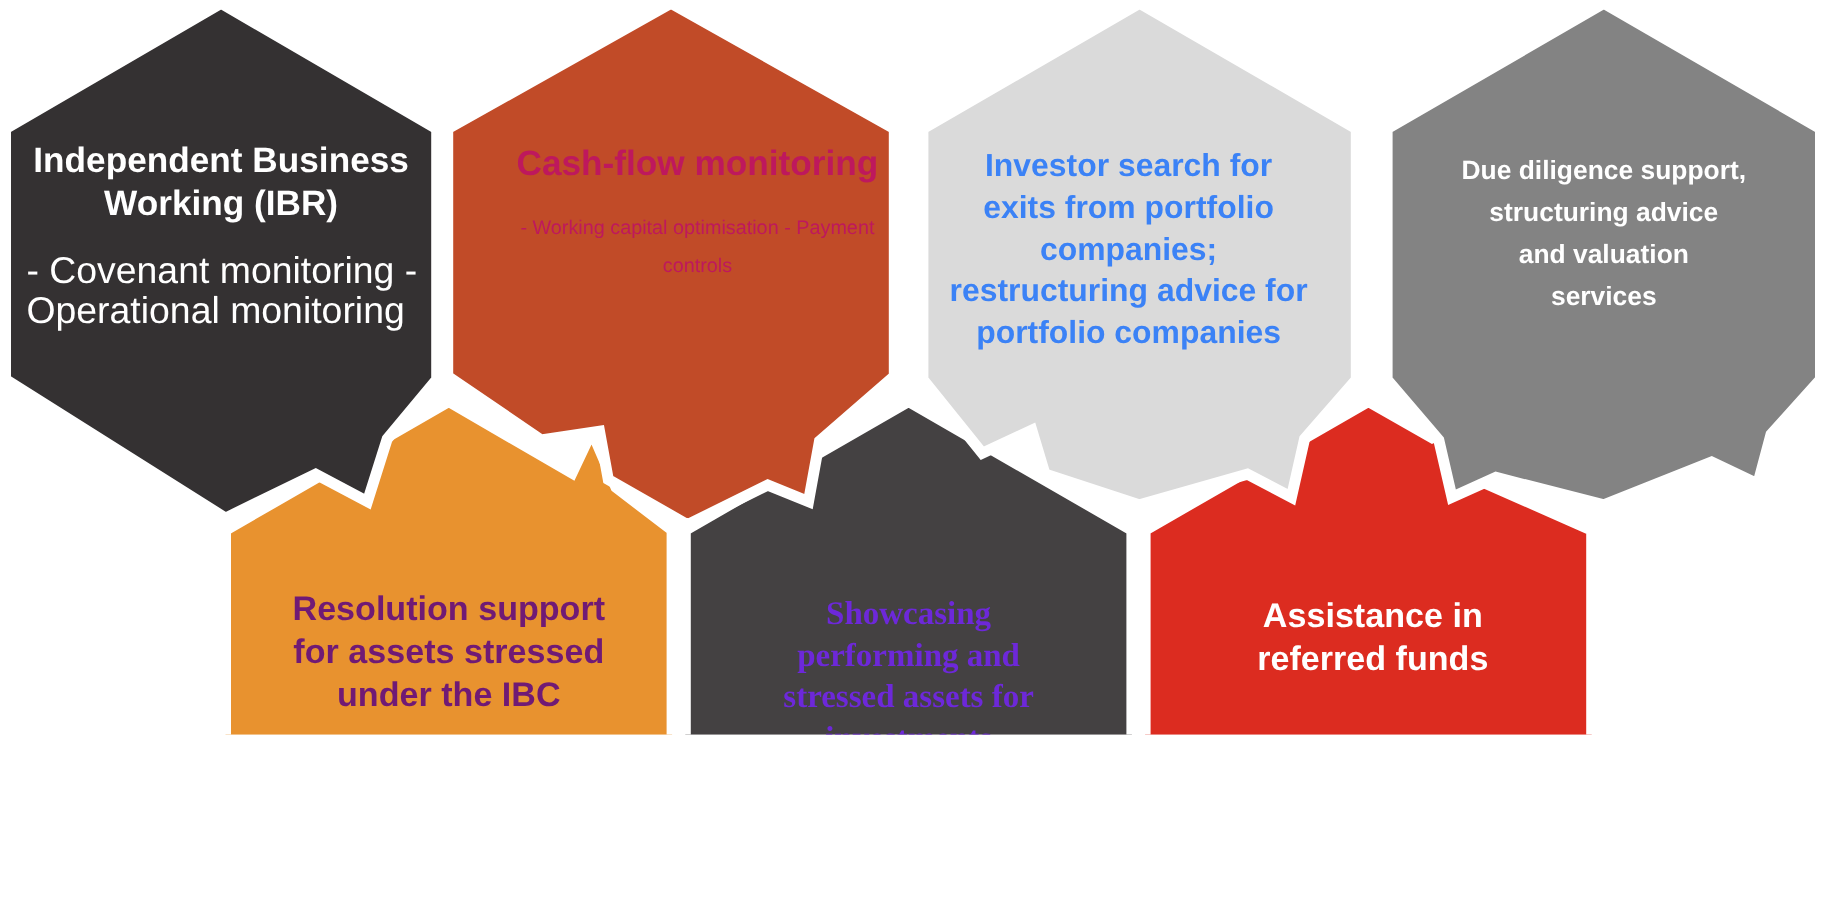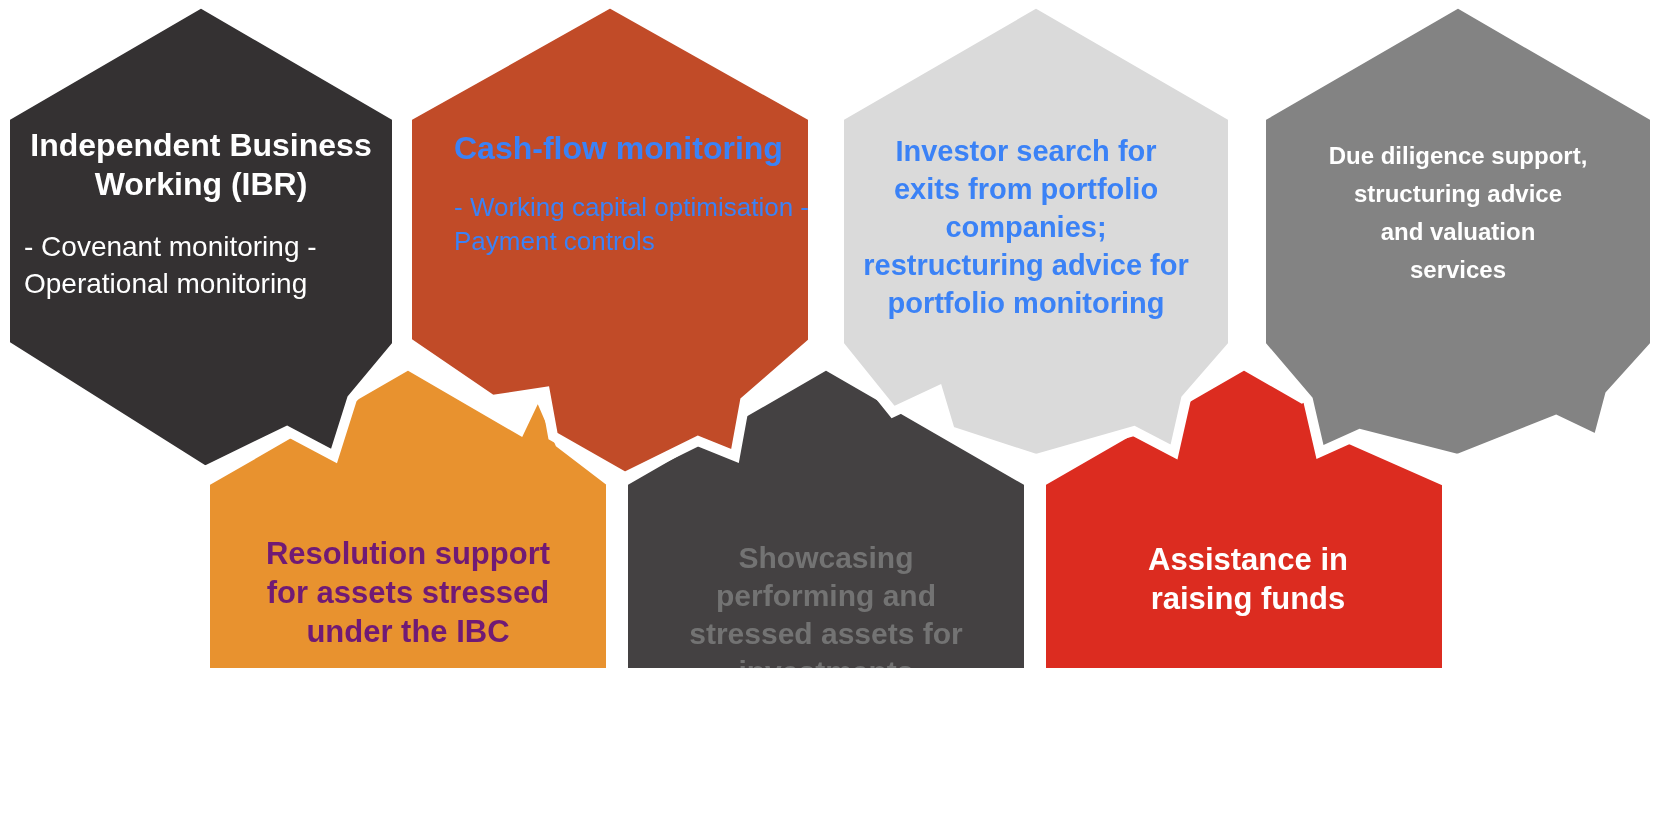--- a/index.html
+++ b/index.html
@@ -24,26 +24,26 @@
     position: absolute;
     text-align: center;
     font-weight: 700;
     letter-spacing: 0px;
   }
   .hextext .line { display: block; }
   .t1-title { left: 6px;   top: 126px; width: 390px; font-size: 32px; line-height: 39px; }
   .t1-bullets {
     position: absolute;
     left: 24px; top: 228px; width: 370px;
-    font-size: 28px; line-height: 37px;
+    font-size: 34px; line-height: 37px;
     font-weight: 400; text-align: left;
   }
   .t2-block { position: absolute; left: 454px; top: 128px; width: 360px; text-align: left; }
   .t2-title { font-size: 32px; line-height: 40px; font-weight: 700; }
-  .t2-bullets { margin-top: 22px; font-size: 26px; line-height: 34px; font-weight: 400; }
+  .t2-bullets { margin-top: 22px; font-size: 18px; line-height: 34px; font-weight: 400; }
   .t3 { left: 836px;  top: 132px; width: 380px; font-size: 29px; line-height: 38px; }
   .t4 { left: 1268px; top: 137px; width: 380px; font-size: 24px; line-height: 38px; }
   .t5 { left: 208px;  top: 534px; width: 400px; font-size: 31px; line-height: 39px; }
   .t6 { left: 626px;  top: 539px; width: 400px; font-size: 30px; line-height: 38px; }
   .t7 { left: 1048px; top: 540px; width: 400px; font-size: 31px; line-height: 39px; }
 </style>
 </head>
 <body>
 
 <div class="canvas">
@@ -62,54 +62,54 @@
 
   <div class="hextext t1-title" style="color: rgb(255, 255, 255);">
     <span class="line">Independent Business</span>
     <span class="line">Working (IBR)</span>
   </div>
   <div class="t1-bullets" style="color: rgb(255, 255, 255);">
     <span class="line">- Covenant monitoring</span>
     <span class="line">- Operational monitoring</span>
   </div>
 
-  <div class="t2-block" style="color: #3b82f6;">
+  <div class="t2-block" style="color: #be185d; text-align: center;">
     <div class="t2-title">Cash-flow monitoring</div>
     <div class="t2-bullets">
       <span class="line">- Working capital optimisation</span>
       <span class="line">- Payment controls</span>
     </div>
   </div>
 
   <div class="hextext t3" style="color: #3b82f6;">
     <span class="line">Investor search for</span>
     <span class="line">exits from portfolio</span>
     <span class="line">companies;</span>
     <span class="line">restructuring advice for</span>
-    <span class="line">portfolio monitoring</span>
+    <span class="line">portfolio companies</span>
   </div>
 
   <div class="hextext t4" style="color: rgb(255, 255, 255);">
     <span class="line">Due diligence support,</span>
     <span class="line">structuring advice</span>
     <span class="line">and valuation</span>
     <span class="line">services</span>
   </div>
 
   <div class="hextext t5" style="color: #701a75;">
     <span class="line">Resolution support</span>
     <span class="line">for assets stressed</span>
     <span class="line">under the IBC</span>
   </div>
 
-  <div class="hextext t6" style="color: #737373;">
+  <div class="hextext t6" style="color: #6d28d9; font-family: Liberation Serif, serif;">
     <span class="line">Showcasing</span>
     <span class="line">performing and</span>
     <span class="line">stressed assets for</span>
     <span class="line">investments</span>
   </div>
 
   <div class="hextext t7" style="color: rgb(255, 255, 255);">
     <span class="line">Assistance in</span>
-    <span class="line">raising funds</span>
+    <span class="line">referred funds</span>
   </div>
 
 </div>
 
 </body></html>

